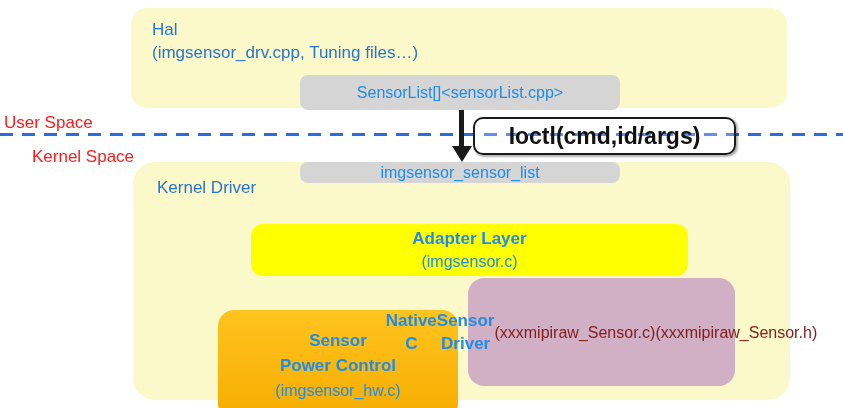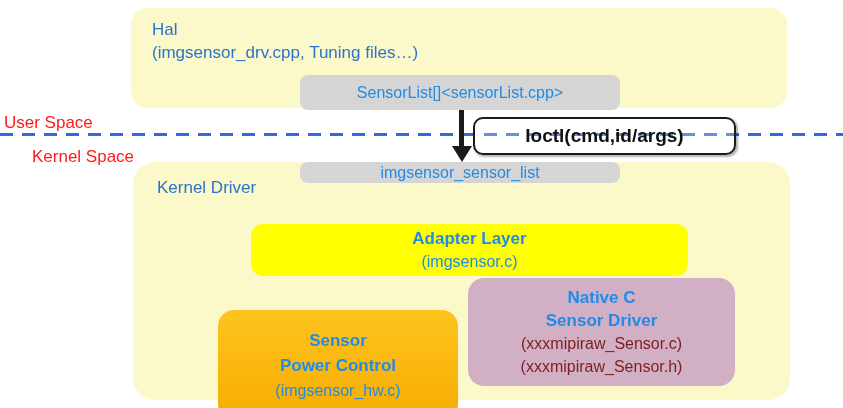--- a/index.html
+++ b/index.html
@@ -43,21 +43,21 @@
     border-top:16px solid #1a1a1a;
   }
 
   
   .ioctl-box {
     left:473px; top:117px; width:259px; height:34px;
     border:2.5px solid #1b1b1b; border-radius:10px;
     background:rgba(255,255,255,0.25);
     box-shadow:1.5px 1.5px 2px rgba(0,0,0,0.3);
     display:flex; align-items:center; justify-content:center;
-    font-size:19px; font-weight:bold; color:#111111; white-space:nowrap;
+    font-size:23px; font-weight:bold; color:#111111; white-space:nowrap;
   }
 
   
   .adapter-box {
     left:251px; top:224px; width:437px; height:52px;
     background:#FFFF00; border-radius:12px;
     display:flex; flex-direction:column; align-items:center; justify-content:center;
     color:#1E8CE8; font-size:16px; line-height:23px; text-align:center;
   }
   .bold-line { font-weight:bold; font-size:17px; }
@@ -67,21 +67,21 @@
     left:218px; top:278px; width:240px; height:110px;
     background:linear-gradient(to bottom,#FEC41F,#F6AC00); border-radius:16px;
     display:flex; flex-direction:column; align-items:center; justify-content:center;
     color:#1E8CE8; font-size:16px; line-height:25px; text-align:center;margin-top:32px;
   }
 
   
   .native-box {
     left:468px; top:278px; width:267px; height:108px;
     background:#D1AFC5; border-radius:16px;
-    display:flex; flex-direction:column; align-items:center; justify-content:center;
+    display:flex; align-items:center; justify-content:center;
     color:#1E8CE8; font-size:16px; line-height:23px; text-align:center;
   }
   .purple-line { color:#7f1d1d; }
 </style>
 </head>
 <body>
 
 <div class="canvas">
 
   <div class="abs pale-box hal-box"></div>

